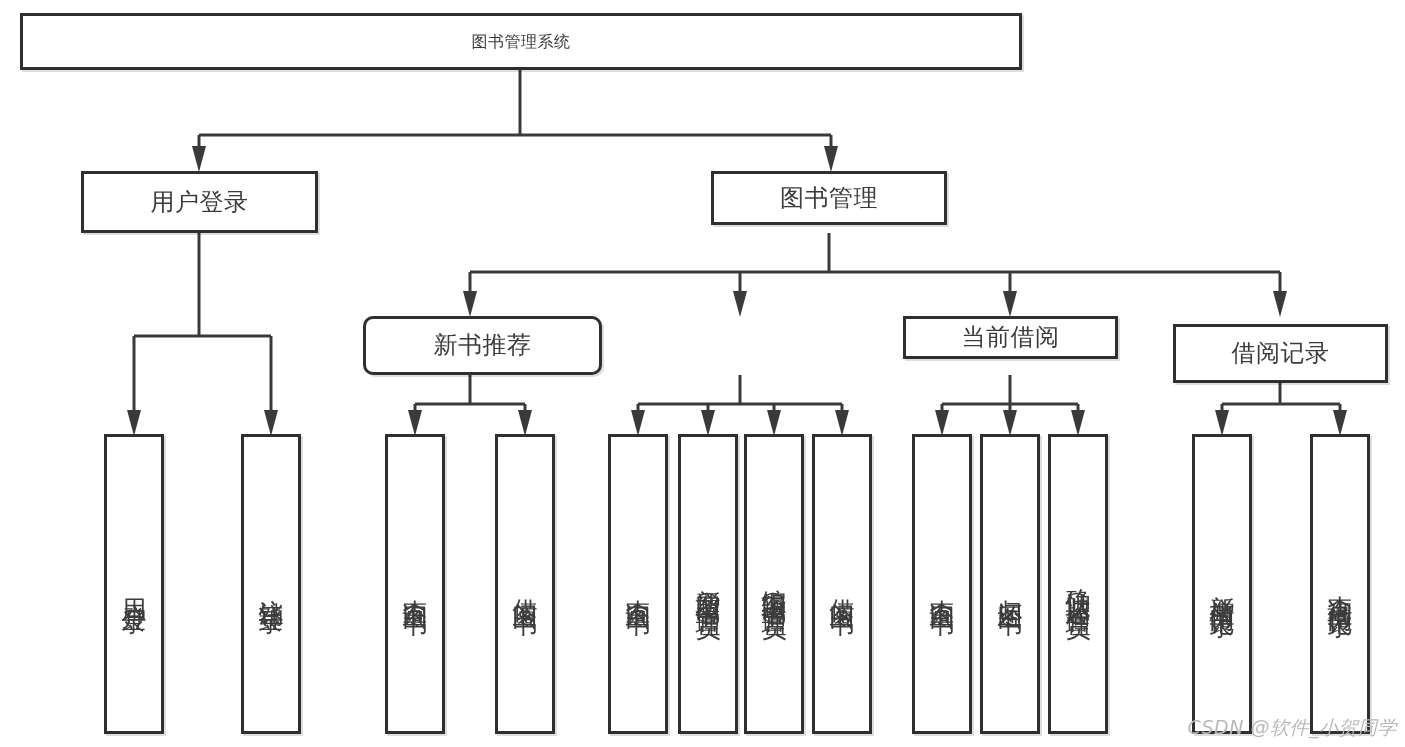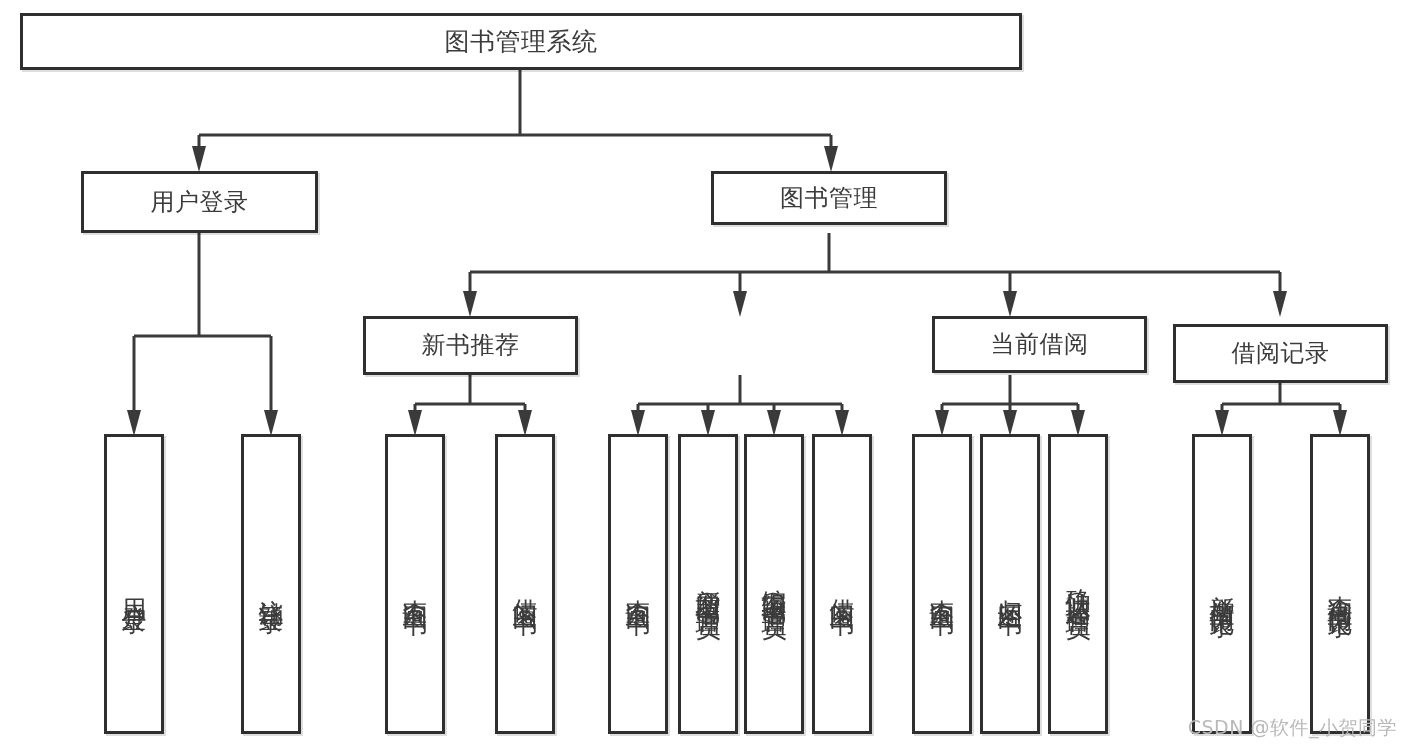--- a/index.html
+++ b/index.html
@@ -36,21 +36,21 @@
     justify-content: center;
     color: #3b3b3b;
   }
   .node .label {
     color: #3b3b3b;
     line-height: 1.12;
     letter-spacing: 0.5px;
   }
   
   .node.h .label {
-    font-size: 25px;
+    font-size: 16px;
     white-space: nowrap;
   }
   .node.l2 .label { font-size: 24px; }
   .node.l3 .label { font-size: 24px; }
   
   .node.v {
     align-items: center;
     justify-content: center;
     padding-top: 6px;
   }
@@ -65,20 +65,21 @@
   }
   #watermark {
     position: absolute;
     right: 8px;
     bottom: 6px;
     font-size: 19px;
     color: #b9b9b9;
     letter-spacing: 0.5px;
     white-space: nowrap;
     user-select: none;
+    font-style: italic;
   }
 </style>
 </head>
 <body>
 
 <div id="canvas">
 
   <svg class="edges" viewBox="0 0 1405 747">
     <defs>
       <marker id="arrow" markerWidth="12" markerHeight="14" refX="1" refY="7" orient="auto" markerUnits="userSpaceOnUse">
@@ -162,26 +163,26 @@
   </div>
 
   <div class="node h l2" style="left:81px; top:171px; width:237px; height:62px;">
     <span class="label">用户登录</span>
   </div>
 
   <div class="node h l2" style="left:711px; top:171px; width:236px; height:54px;">
     <span class="label">图书管理</span>
   </div>
 
-  <div class="node h l3" style="left:363px; top:316px; width:215px; height:59px;">
+  <div class="node h l3" style="left:363px; top:316px; width:239px; height:59px;border-radius:10px;">
     <span class="label">新书推荐</span>
   </div>
 
 
-  <div class="node h l3" style="left:932px; top:316px; width:215px; height:57px;">
+  <div class="node h l3" style="left:903px; top:316px; width:215px; height:43px;">
     <span class="label">当前借阅</span>
   </div>
 
   <div class="node h l3" style="left:1173px; top:324px; width:215px; height:59px;">
     <span class="label">借阅记录</span>
   </div>
 
   <div class="node v" style="left:104px; top:434px; width:60px; height:300px;">
     <span class="label">用户登录</span>
   </div>

